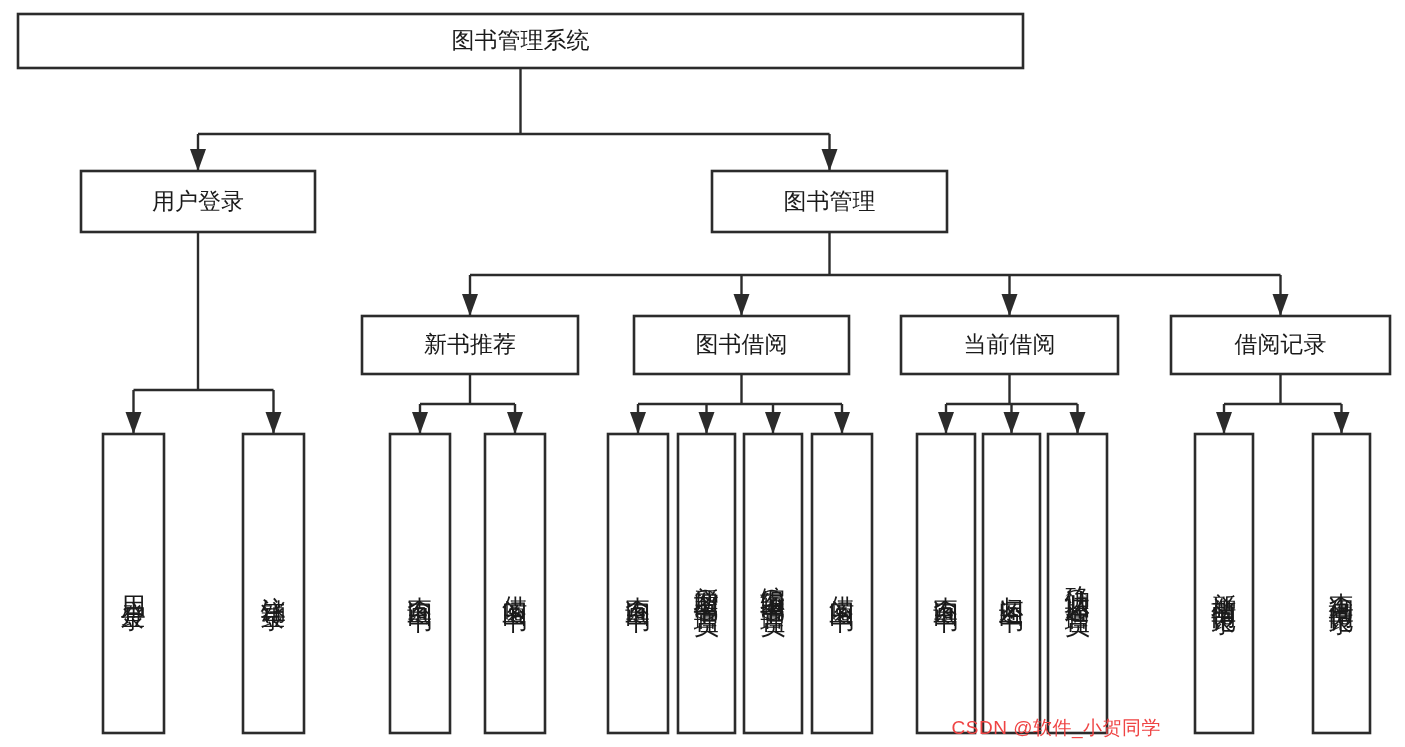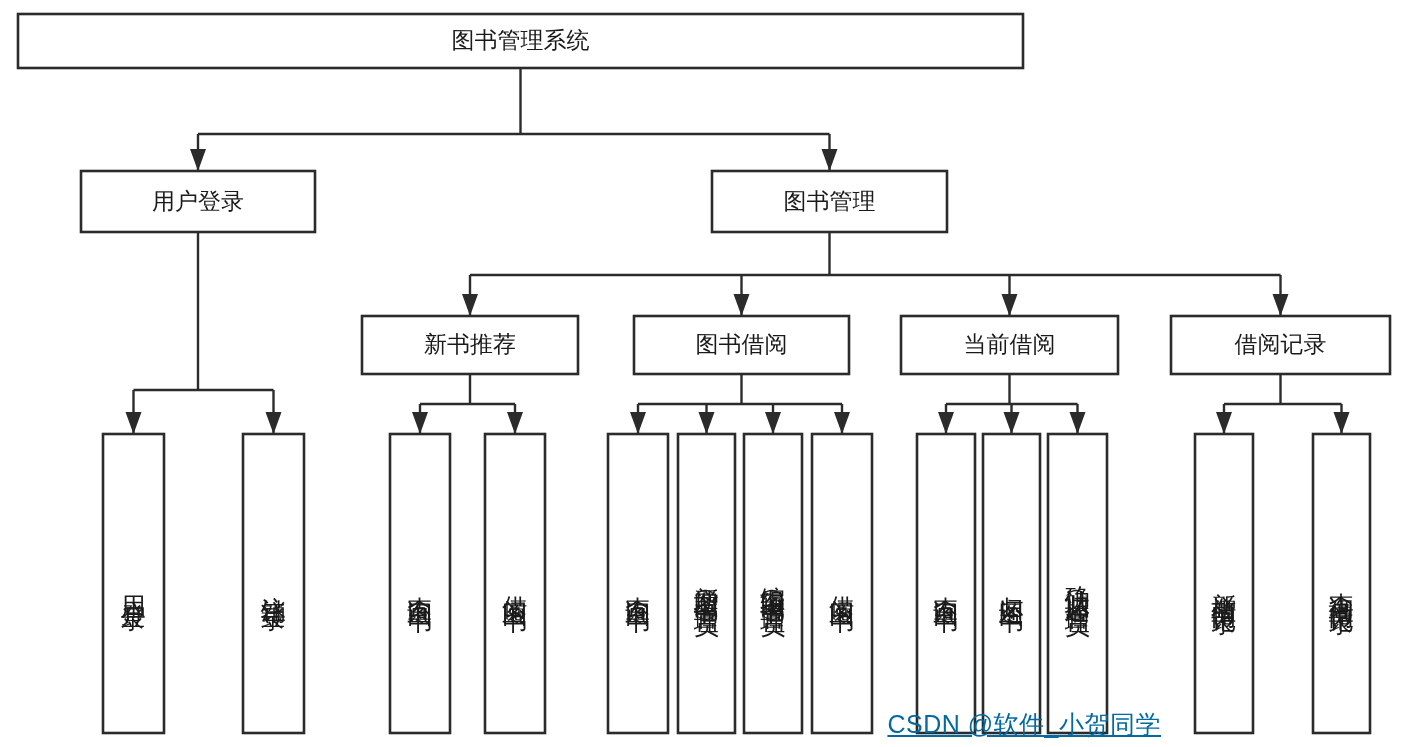--- a/index.html
+++ b/index.html
@@ -69,25 +69,24 @@
     letter-spacing: 4px;
     color: #1a1a1a;
     white-space: nowrap;
     pointer-events: none;
   }
   .watermark {
     position: absolute;
     right: 10px;
     bottom: 6px;
     font-family: "Liberation Sans", "DejaVu Sans", sans-serif;
-    font-size: 25px;
-    color: #0369a1;
+    font-size: 19px;
+    color: #ef4444;
     letter-spacing: 0.5px;
     white-space: nowrap;
-    text-decoration: underline;
   }
 </style>
 </head>
 <body>
 
 <div id="diagram-root">
 
   <svg class="diagram-svg" viewBox="0 0 1405 747">
     <defs></defs>
     <g id="connectors-layer">

